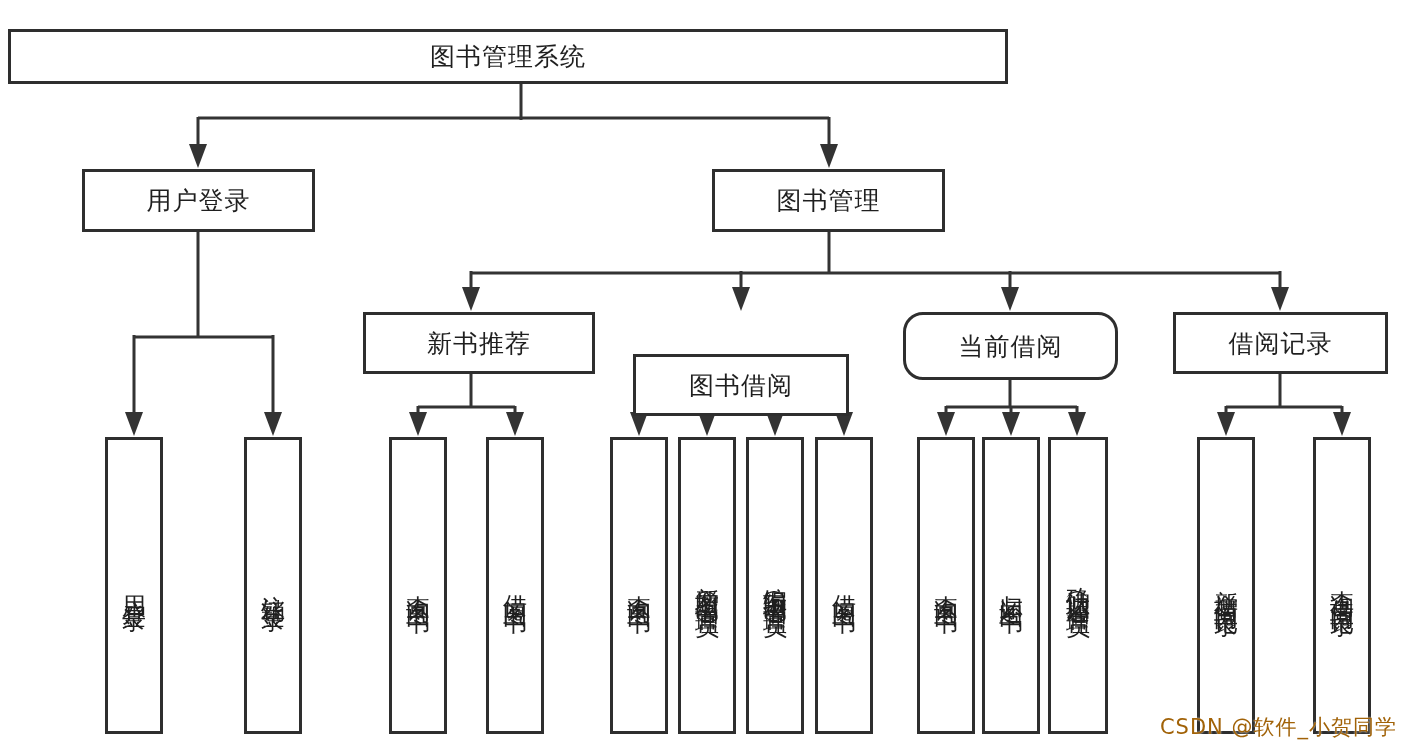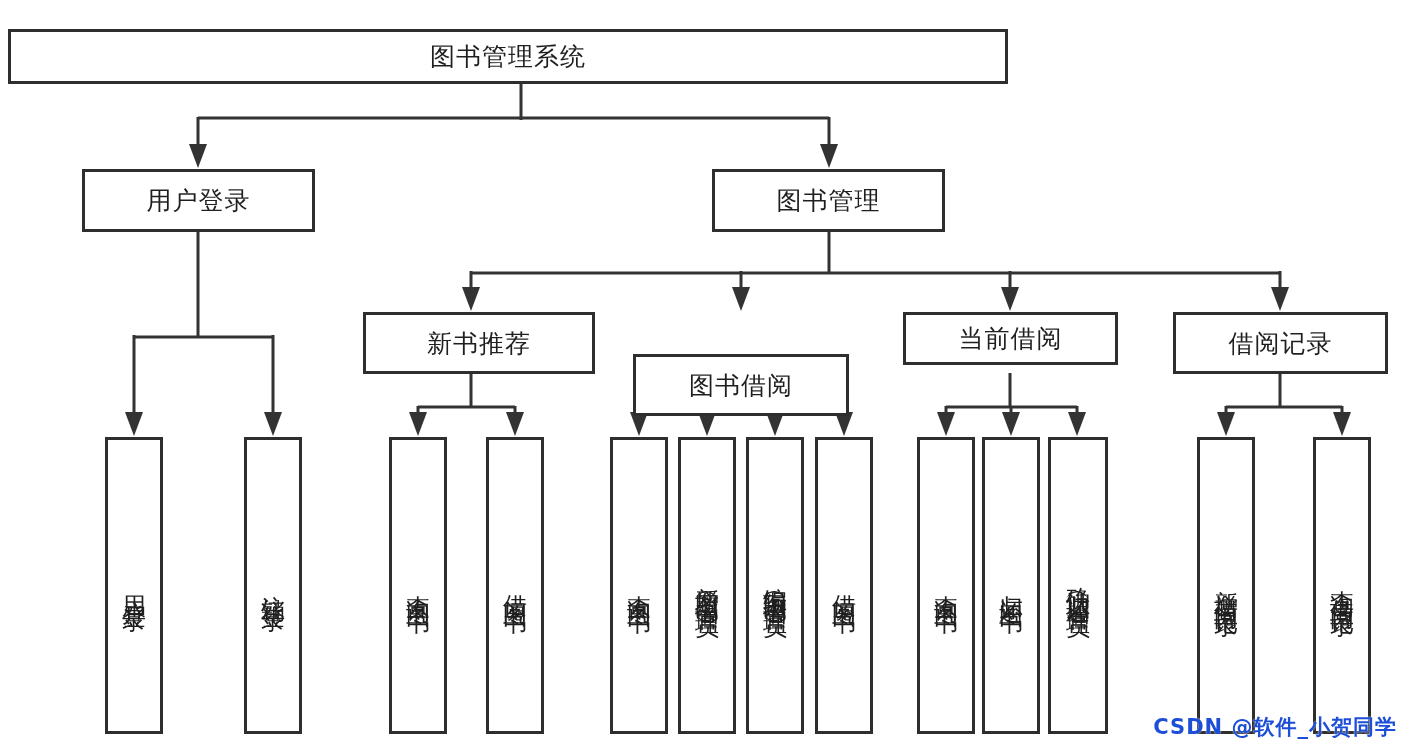--- a/index.html
+++ b/index.html
@@ -49,24 +49,23 @@
   }
   .node.leaf.long {
     letter-spacing: 4px;
   }
   .watermark {
     position: absolute;
     right: 8px;
     bottom: 6px;
     font-size: 21px;
     letter-spacing: 1px;
-    color: #1d4ed8;
+    color: #a16207;
     text-shadow: 0 0 2px #ffffff;
     white-space: nowrap;
-    font-weight: bold;
   }
 </style>
 </head>
 <body>
 
 <div class="canvas">
 
   <svg class="connectors" viewBox="0 0 1405 747" xmlns="http://www.w3.org/2000/svg">
 
     <path fill="none" stroke="#333333" stroke-width="3" d="M521,68 L521,120
@@ -119,21 +118,21 @@
   <div class="node" style="left:712px; top:169px; width:233px; height:63px;text-align:center;">
     <span>图书管理</span>
   </div>
 
   <div class="node" style="left:363px; top:312px; width:232px; height:62px;align-items:center;">
     <span>新书推荐</span>
   </div>
   <div class="node" style="left:633px; top:312px; width:216px; height:62px;margin-top:42px;">
     <span>图书借阅</span>
   </div>
-  <div class="node" style="left:903px; top:312px; width:215px; height:53px;">
+  <div class="node" style="left:903px; top:312px; width:215px; height:68px;border-radius:20px;">
     <span>当前借阅</span>
   </div>
   <div class="node" style="left:1173px; top:312px; width:215px; height:62px;">
     <span>借阅记录</span>
   </div>
 
   <div class="node leaf" style="left:105px; top:437px; width:58px; height:297px;">
     <span>用户登录</span>
   </div>
   <div class="node leaf" style="left:244px; top:437px; width:58px; height:297px;">

